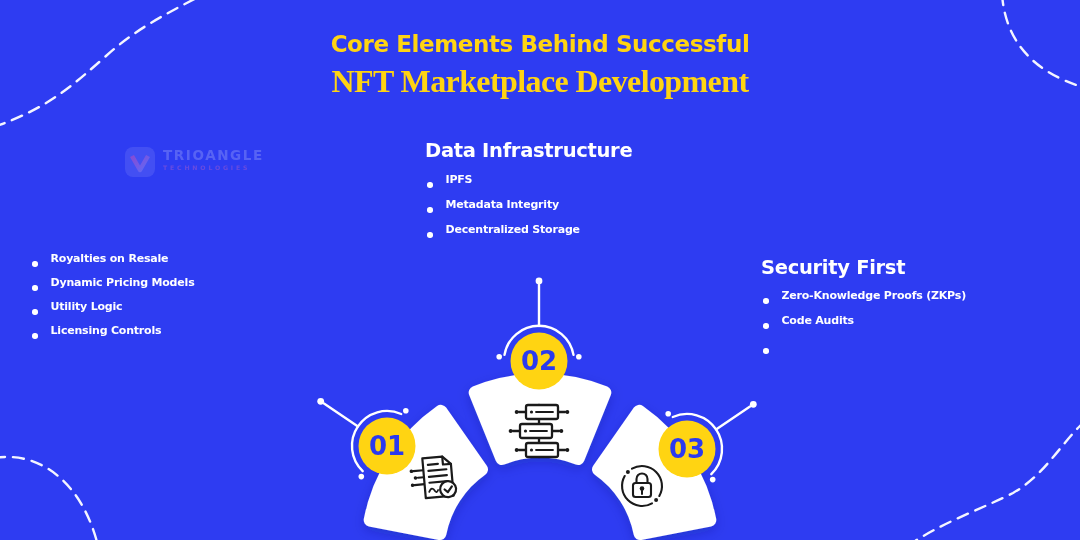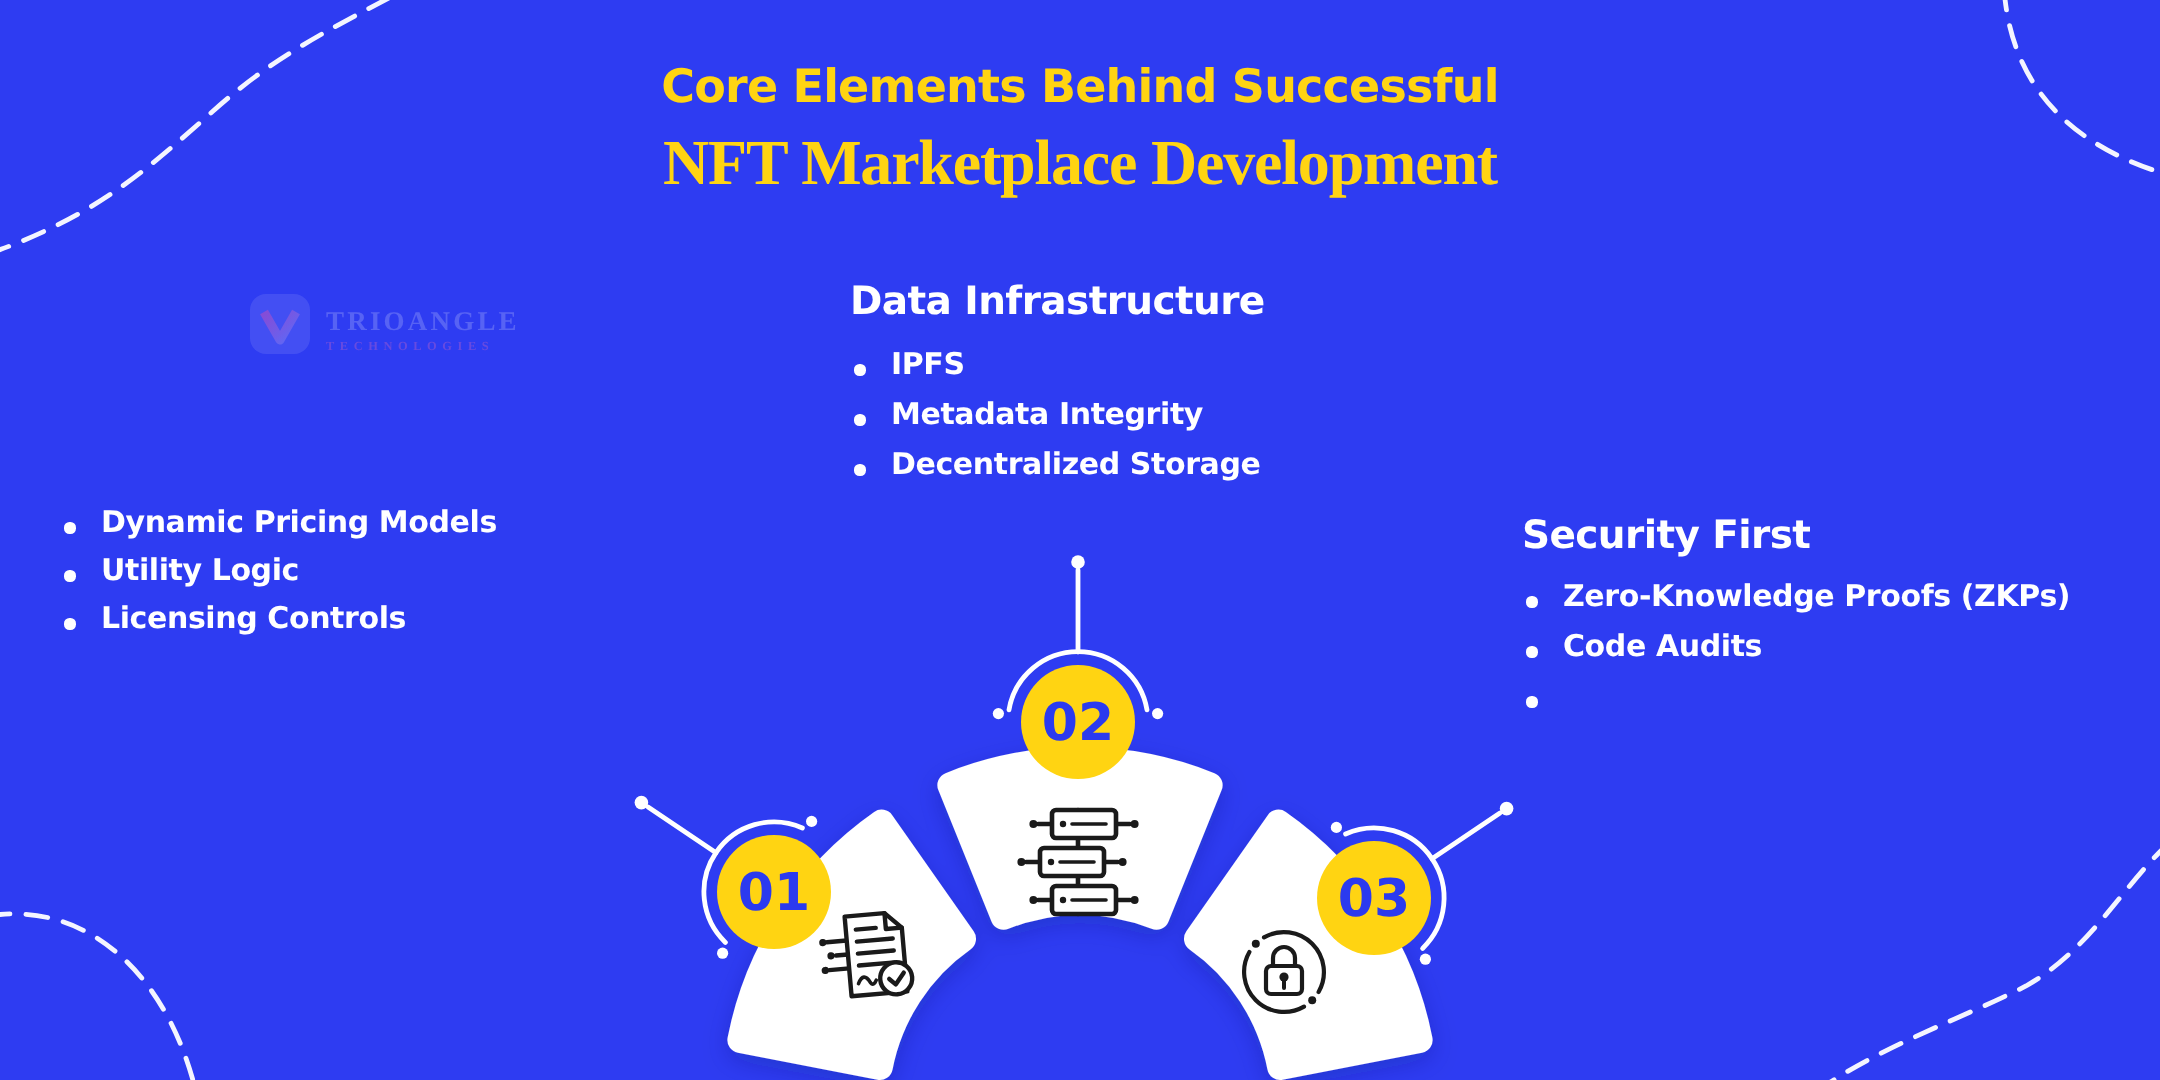--- a/index.html
+++ b/index.html
@@ -30,36 +30,36 @@
     font-weight:bold;color:#ffffff;
   }
   .bullets{margin:0;padding:0;list-style:none;}
   .bullet-row{display:flex;align-items:flex-start;}
   .bullet-row .dot{
     width:5.5px;height:5.5px;border-radius:50%;
     background:#ffffff;flex:0 0 auto;
     margin:9px 13px 0 2px;
   }
   .bullet-row .txt{
-    font-size:15px;font-weight:bold;letter-spacing:-0.2px;
+    font-size:11px;font-weight:bold;letter-spacing:-0.2px;
   }
   #section-smart-contract{left:30px;top:241px;}
   #section-smart-contract .bullets{margin-top:11px;}
   #section-smart-contract .bullet-row{height:24px;}
   #section-data-infra{left:425px;top:138px;}
   #section-data-infra .bullets{margin-top:9px;}
   #section-data-infra .bullet-row{height:25px;}
   #section-security{left:761px;top:255px;}
   #section-security .bullets{margin-top:8px;}
   #section-security .bullet-row{height:25px;}
 
   
   .watermark{
     position:absolute;left:125px;top:147px;
-    display:flex;align-items:flex-end;font-family:Liberation Serif, serif;
+    display:flex;align-items:flex-start;
   }
   .wm-icon{
     width:30px;height:30px;border-radius:8px;
     background:rgba(255,255,255,0.10);
     display:flex;align-items:center;justify-content:center;
     margin-right:8px;
   }
   .wm-text .brand{
     font-size:13.5px;font-weight:bold;letter-spacing:1.6px;
     color:rgba(255,255,255,0.20);
@@ -106,20 +106,24 @@
     </div>
   </div>
 
   <div class="title">
     <div class="line1">Core Elements Behind Successful</div>
     <div class="line2">NFT Marketplace Development</div>
   </div>
 
   <div class="section" id="section-smart-contract">
     <ul class="bullets">
+      <li class="bullet-row">
+          <span class="dot"></span>
+          <span class="txt">Royalties on Resale</span>
+        </li>
       <li class="bullet-row">
           <span class="dot"></span>
           <span class="txt">Dynamic Pricing Models</span>
         </li>
       <li class="bullet-row">
           <span class="dot"></span>
           <span class="txt">Utility Logic</span>
         </li>
       <li class="bullet-row">
           <span class="dot"></span>

